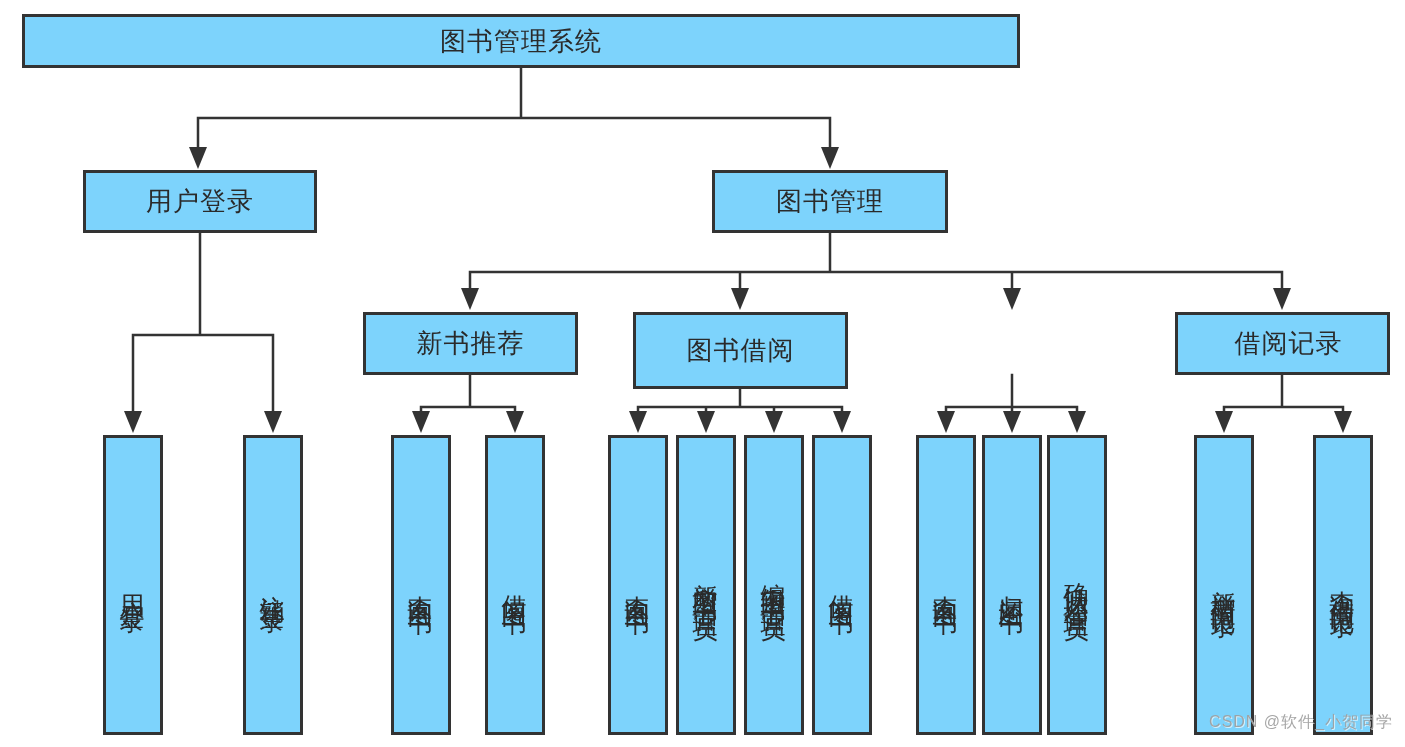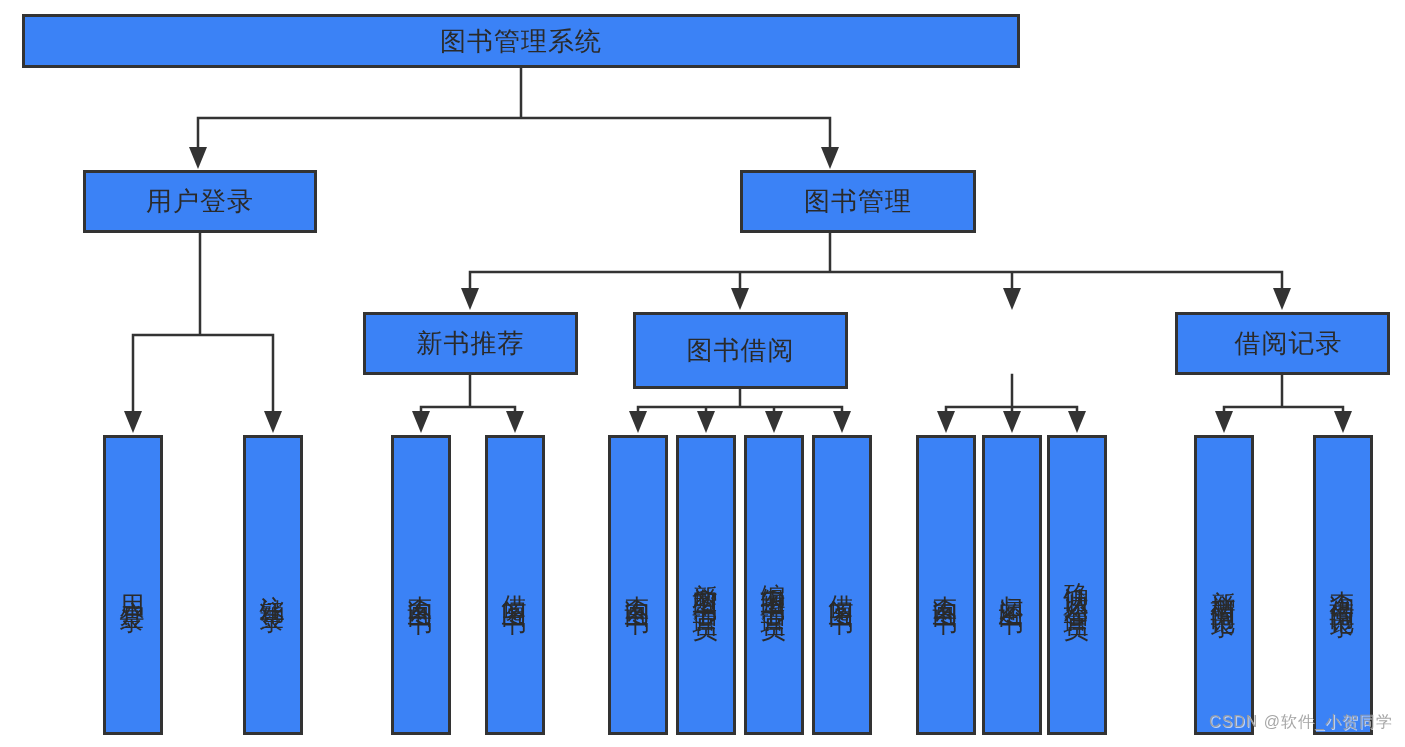--- a/index.html
+++ b/index.html
@@ -14,21 +14,21 @@
   svg.connectors {
     position: absolute;
     left: 0; top: 0;
     width: 1405px; height: 747px;
     z-index: 1;
   }
   .node {
     position: absolute;
     box-sizing: border-box;
     border: 3px solid #333333;
-    background: #3b82f6;
+    background: #7dd3fc;
     color: #2a2a2a;
     display: flex;
     align-items: center;
     justify-content: center;
     z-index: 2;
   }
   .h-node { font-size: 26px; letter-spacing: 1px; }
   .v-node {
     writing-mode: vertical-rl;
     text-orientation: mixed;
@@ -94,21 +94,21 @@
       <polygon points="1003,411 1021,411 1012,433"></polygon>
       <polygon points="1068,411 1086,411 1077,433"></polygon>
       <polygon points="1215,411 1233,411 1224,433"></polygon>
       <polygon points="1334,411 1352,411 1343,433"></polygon>
     </g>
   </svg>
 
   <div class="node h-node" style="left:22px; top:14px; width:998px; height:54px;">图书管理系统</div>
 
   <div class="node h-node" style="left:83px; top:170px; width:234px; height:63px;">用户登录</div>
-  <div class="node h-node" style="left:712px; top:170px; width:236px; height:63px;margin-left:28px;">图书管理</div>
+  <div class="node h-node" style="left:712px; top:170px; width:236px; height:63px;">图书管理</div>
 
   <div class="node h-node" style="left:363px; top:312px; width:215px; height:63px;">新书推荐</div>
   <div class="node h-node" style="left:633px; top:312px; width:215px; height:77px;">图书借阅</div>
   <div class="node h-node" style="left:1175px; top:312px; width:215px; height:63px;padding-left:12px;">借阅记录</div>
 
   <div class="node v-node" style="left:103px;">用户登录</div>
   <div class="node v-node" style="left:243px;">注销登录</div>
 
   <div class="node v-node" style="left:391px;">查询图书</div>
   <div class="node v-node" style="left:485px;">借阅图书</div>

